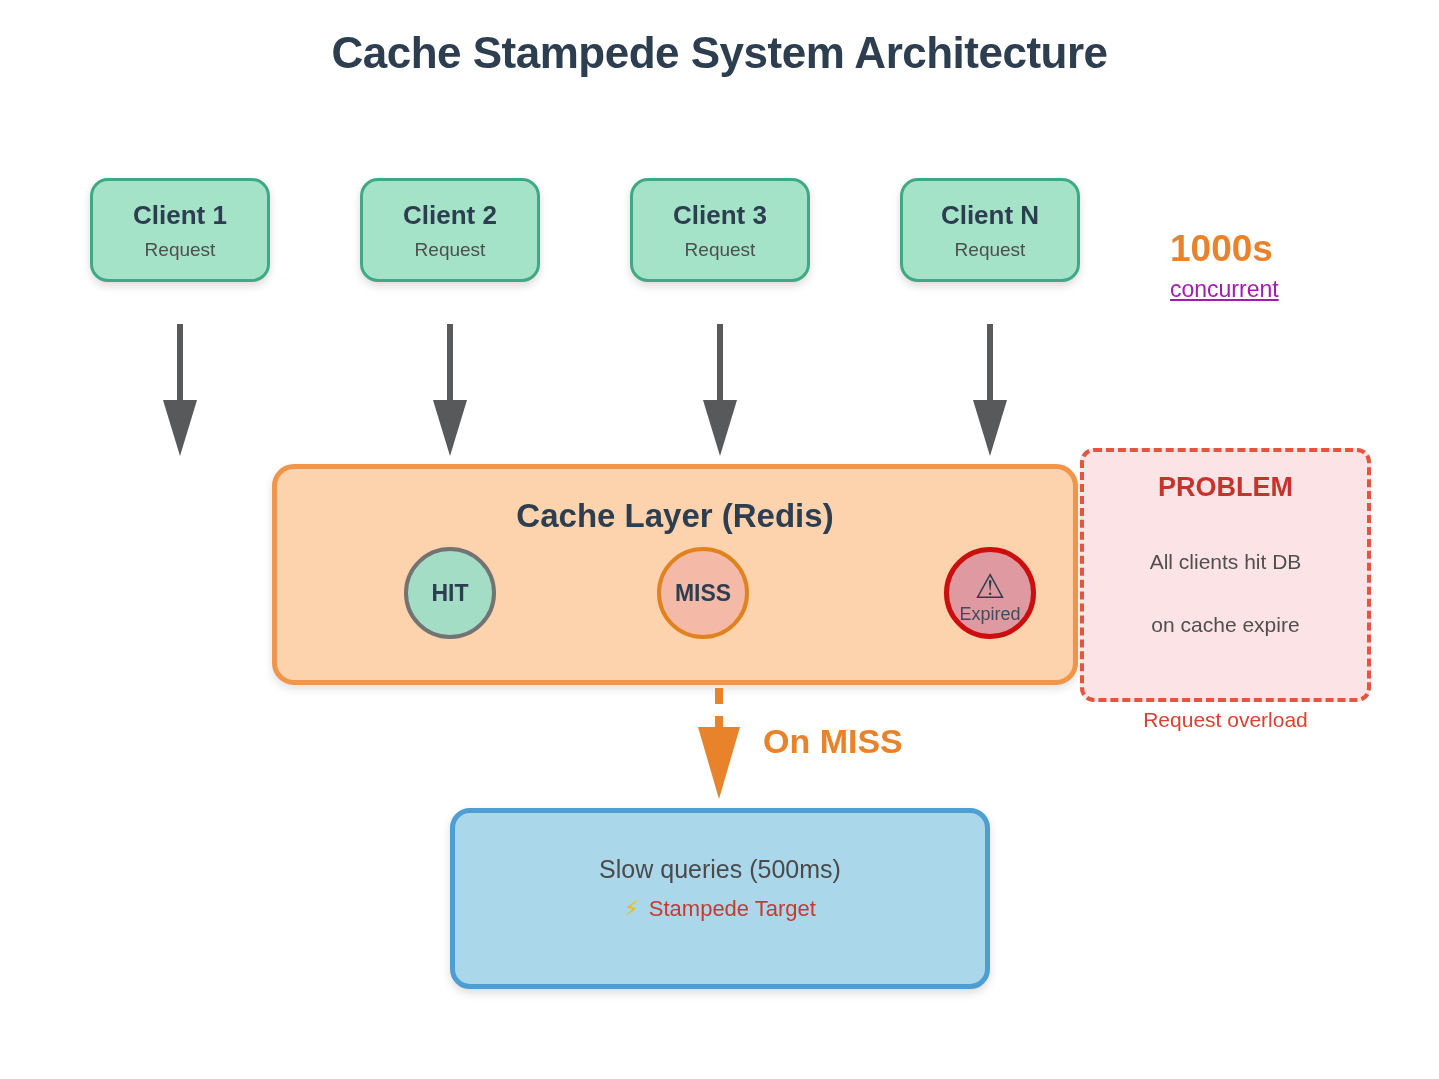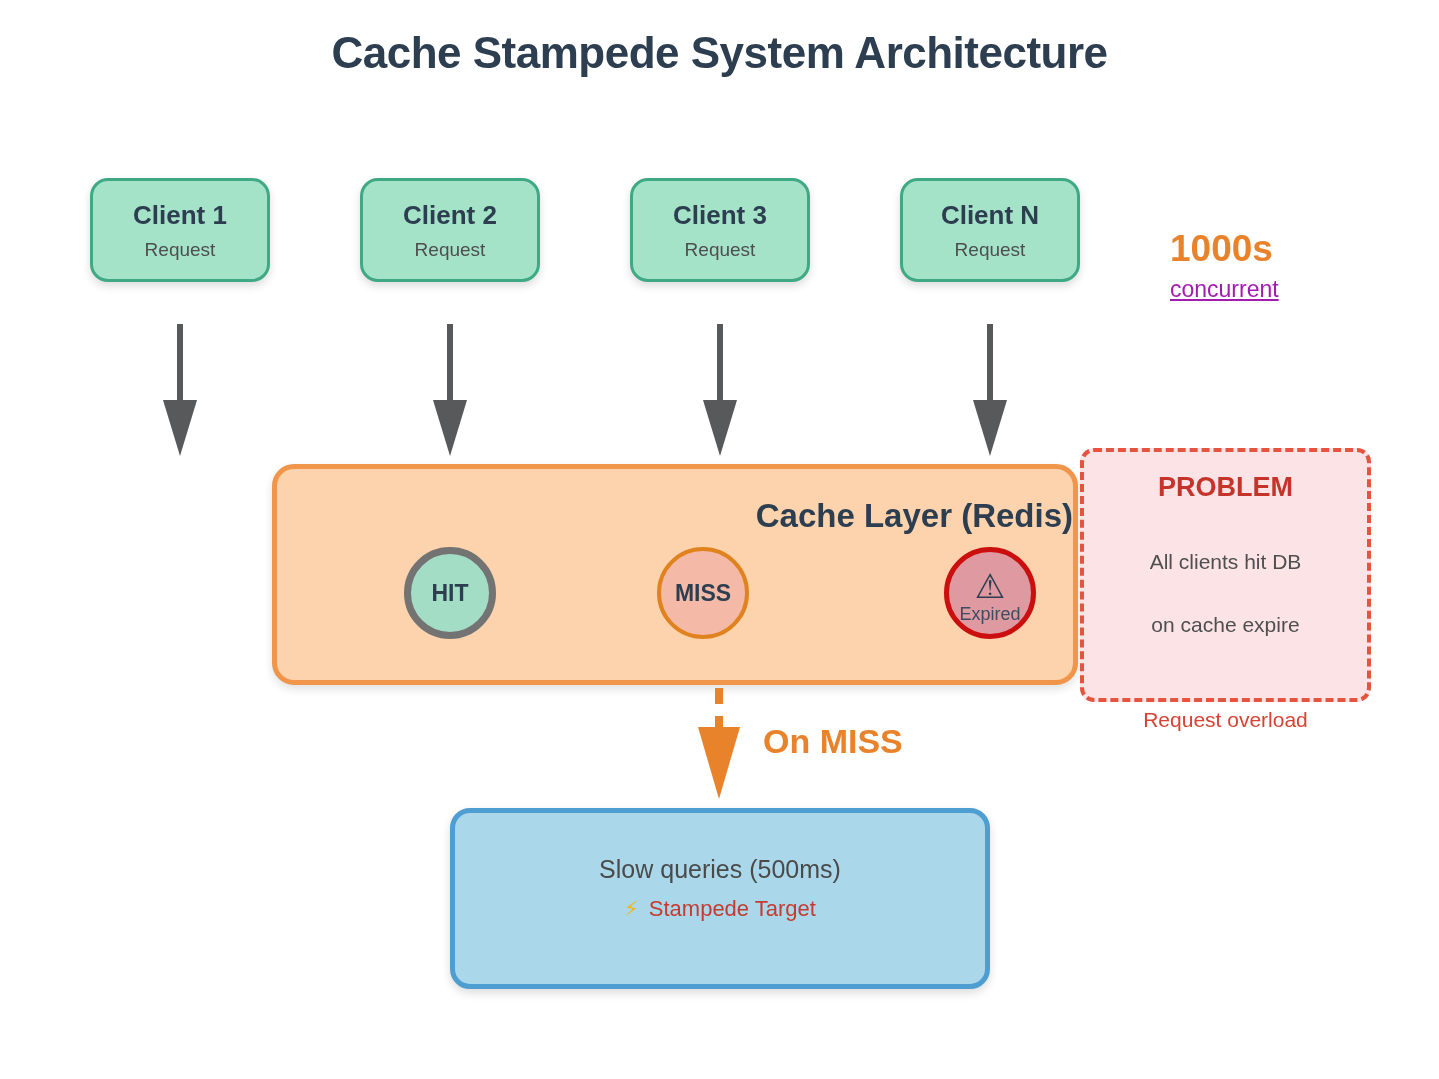--- a/index.html
+++ b/index.html
@@ -75,38 +75,38 @@
     left: 272px; top: 464px;
     width: 806px; height: 221px;
     background: #fcd3ac;
     border: 5px solid #f0954a;
     border-radius: 22px;
     box-shadow: 0 4px 10px rgba(0,0,0,0.12);
   }
   .cache-title {
     position: absolute;
     top: 28px; left: 0; right: 0;
-    text-align: right;
+    text-align: center;
     font-size: 33px;
     font-weight: 800;
     color: #2c3e50;
   }
   .cache-node {
     position: absolute;
     top: 78px;
     width: 92px; height: 92px;
     border-radius: 50%;
     display: flex;
     align-items: center;
     justify-content: center;
     font-size: 23px;
     font-weight: 800;
     color: #2c3e50;
   }
-  .node-hit     { left: 127px; background: #a3ddc5; border: 7px solid #737373; }
+  .node-hit     { left: 127px; background: #a3ddc5; border: 4px solid #737373; }
   .node-miss    { left: 380px; background: #f5b9a8; border: 4px solid #e0831f; }
   .node-expired { left: 667px; background: #df99a0; border: 5px solid #cb0e0e;
                   flex-direction: column; justify-content: flex-start; }
   .warning-glyph { font-size: 34px; line-height: 40px; margin-top: 14px; color: #2c3e50; font-weight: 700; }
   .expired-label { font-size: 18px; font-weight: 400; color: #3d4c61; margin-top: -2px; white-space: nowrap; text-align: center; }
 
   
   .problem-box {
     position: absolute;
     left: 1080px; top: 448px;

